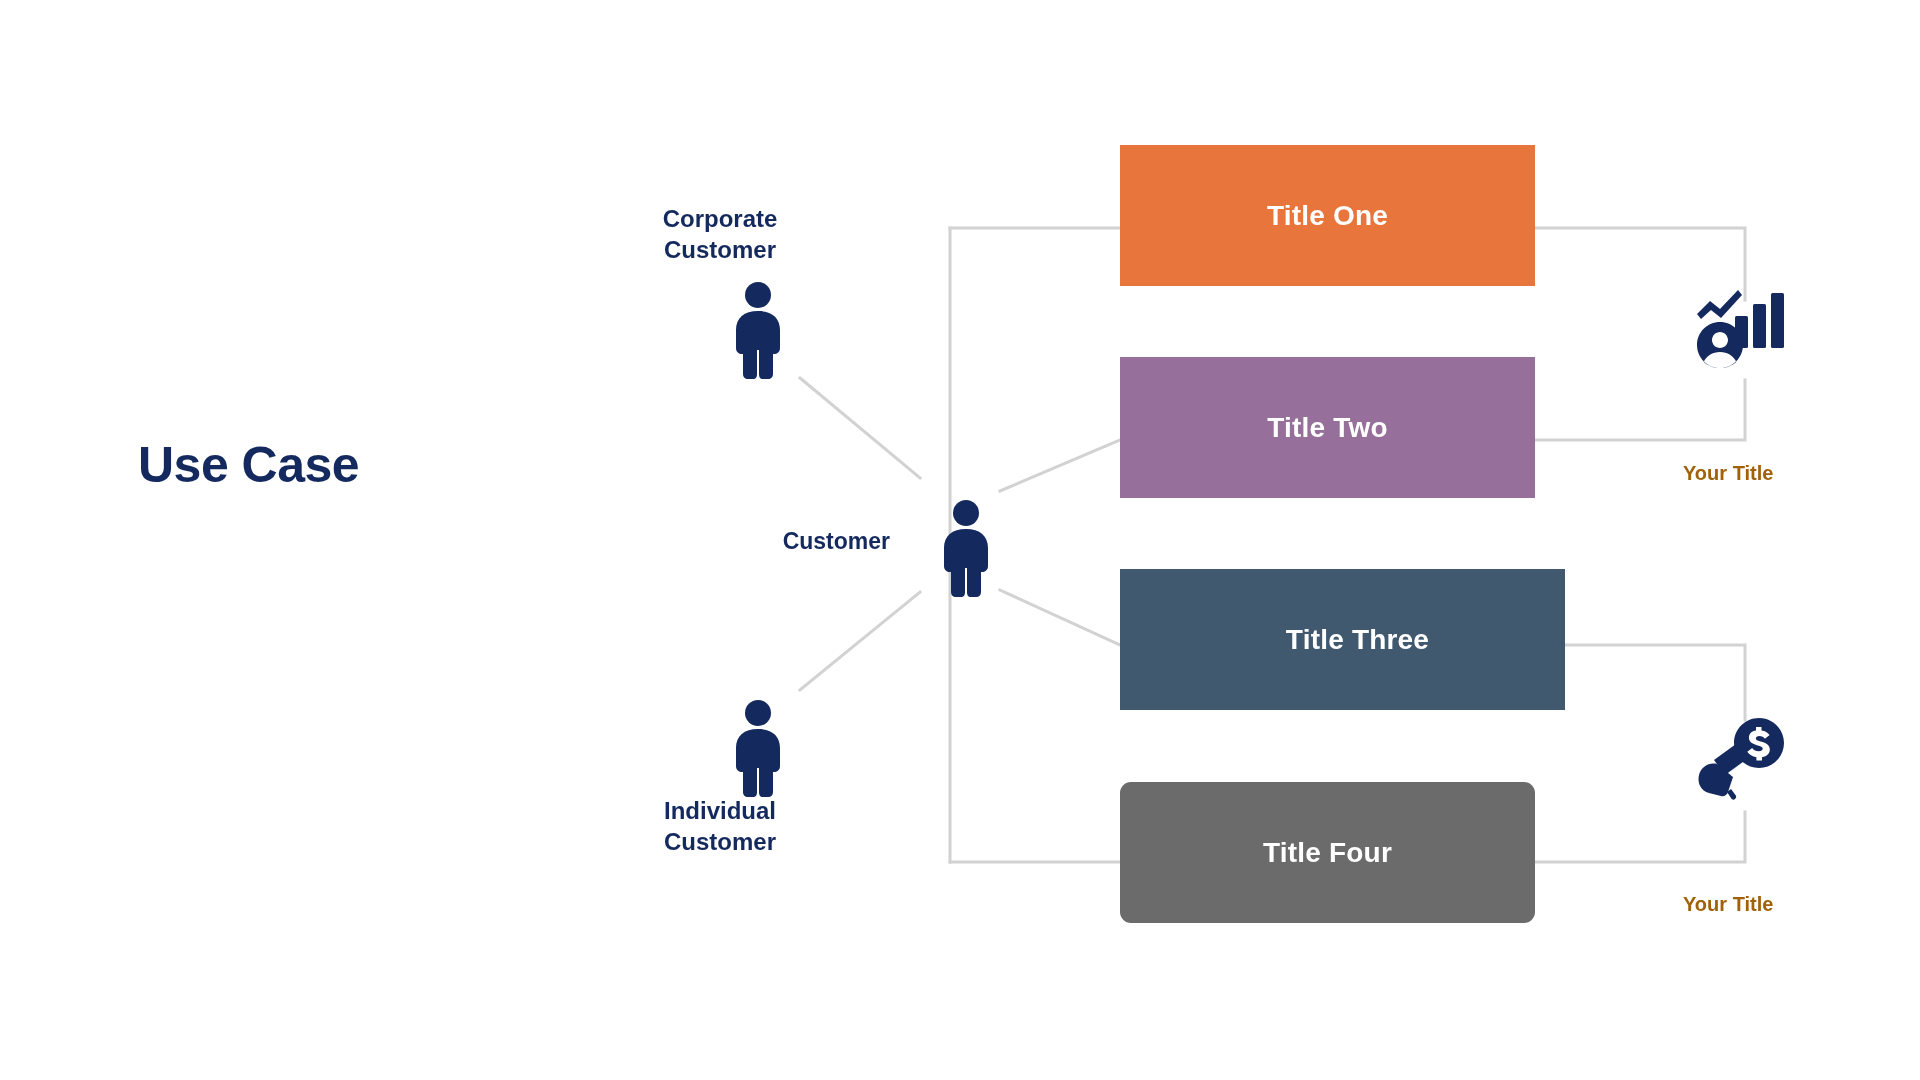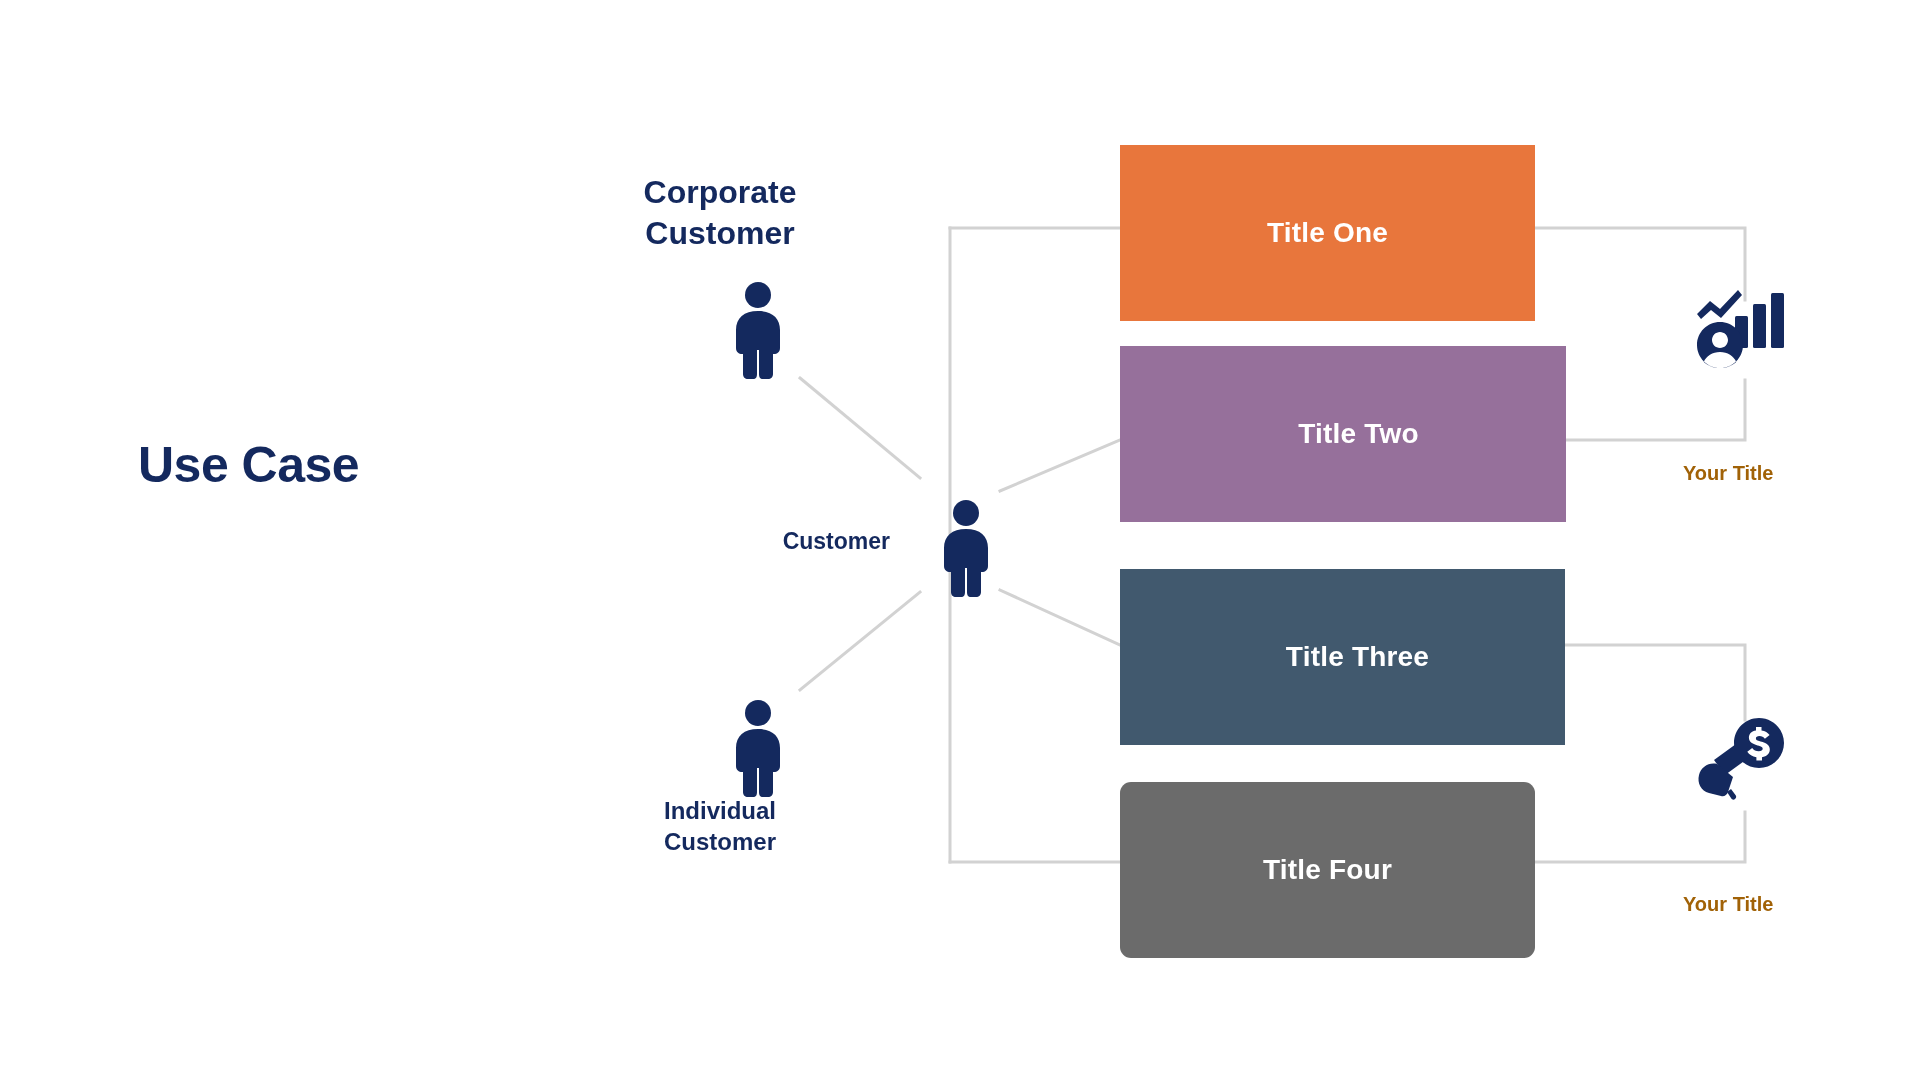--- a/index.html
+++ b/index.html
@@ -49,45 +49,45 @@
 
   
   .actor-label {
     position: absolute;
     color: #14295e;
     font-weight: 700;
     text-align: center;
     line-height: 1.28;
   }
   #label-corporate {
-    left: 620px; top: 172px; width: 200px; font-size: 32px;
+    left: 620px; top: 204px; width: 200px; font-size: 24px;
   }
   #label-individual {
     left: 620px; top: 796px; width: 200px; font-size: 24px;
   }
   #label-customer {
     left: 700px; top: 527px; width: 190px; font-size: 23px; text-align: right;
   }
 
   
   .title-bar {
     position: absolute;
     left: 1120px;
     width: 415px;
-    height: 176px;
+    height: 141px;
     display: flex;
     align-items: center;
     justify-content: center;
     color: #ffffff;
     font-size: 28px;
     font-weight: 700;
     letter-spacing: 0.2px;
   }
   #bar-0 { top: 145px; }
-  #bar-1 { top: 346px; padding-left: 31px; }
+  #bar-1 { top: 357px; }
   #bar-2 { top: 569px; padding-left: 30px; }
   #bar-3 { top: 782px; border-radius: 11px; }
 
   
   .right-icon {
     position: absolute;
   }
   .right-icon svg { display: block; }
   #icon-analytics { left: 1694px; top: 286px; }
   #icon-promo     { left: 1697px; top: 718px; }

